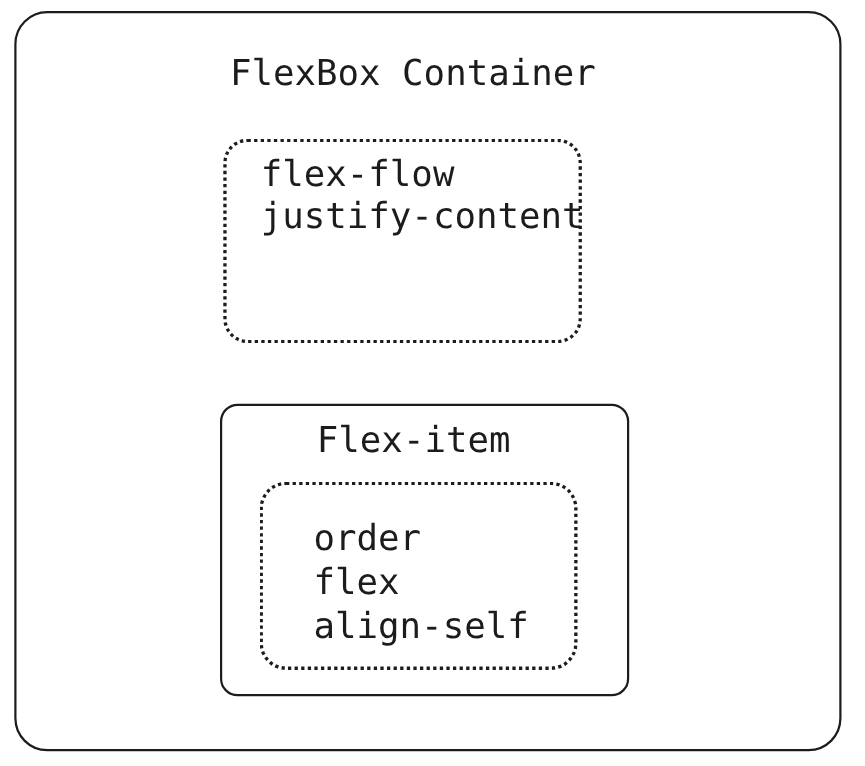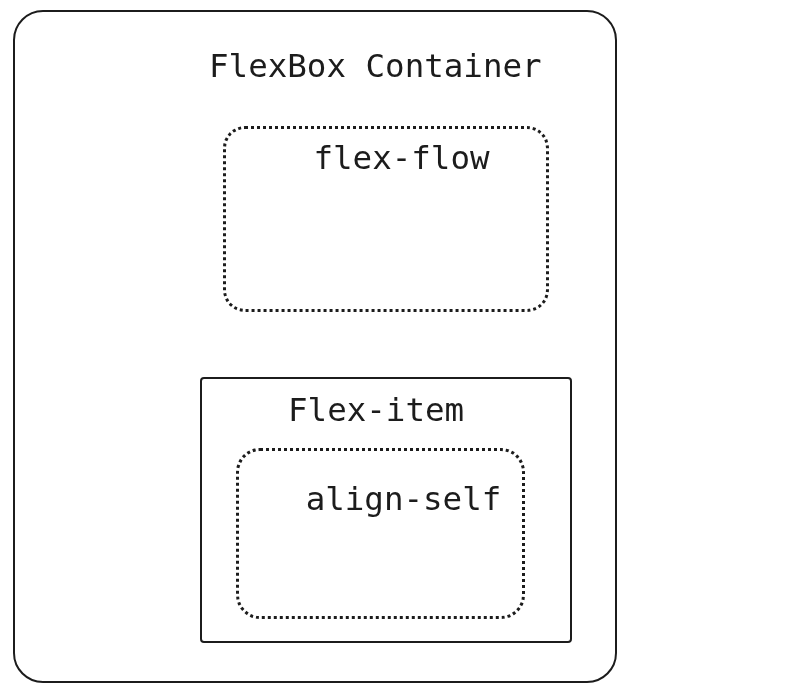--- a/index.html
+++ b/index.html
@@ -22,52 +22,51 @@
   }
   .solid-box {
     border: 2.5px solid #1c1c1c;
   }
   .dotted-box {
     border: 3px dotted #1c1c1c;
   }
   .outer-box {
     left: 13px;
     top: 10px;
-    width: 604px;
+    width: 752px;
     height: 673px;
     border-radius: 30px;
-    text-align: center;
   }
   .container-title {
     position: absolute;
     left: 194px;
     top: 38px;
     font-size: 32.5px;
     line-height: 1;
     white-space: pre;
   }
   .container-props {
-    left: 208px;
+    left: 188px;
     top: 114px;
     width: 326px;
     height: 186px;
     border-radius: 22px;
     padding: 11px 0 0 31px;
   }
   .container-props .prop-line {
     font-size: 32.5px;
     line-height: 37.7px;
     white-space: pre;
   }
   .flex-item-box {
     left: 185px;
-    top: 365px;
+    top: 355px;
     width: 372px;
     height: 266px;
-    border-radius: 4px;
+    border-radius: 16px;
   }
   .flex-item-title {
     position: absolute;
     left: 86px;
     top: 15px;
     font-size: 32.5px;
     line-height: 1;
     white-space: pre;
   }
   .item-props {
@@ -86,25 +85,28 @@
 </style>
 </head>
 <body>
 
 <div class="box solid-box outer-box">
 
   <div class="container-title">FlexBox Container</div>
 
   <div class="box dotted-box container-props">
     <div class="prop-line">flex-flow</div>
+    <div class="prop-line">justify-content</div>
   </div>
 
   <div class="box solid-box flex-item-box">
 
     <div class="flex-item-title">Flex-item</div>
 
     <div class="box dotted-box item-props">
+      <div class="prop-line">order</div>
+      <div class="prop-line">flex</div>
       <div class="prop-line">align-self</div>
     </div>
 
   </div>
 
 </div>
 
 </body></html>

